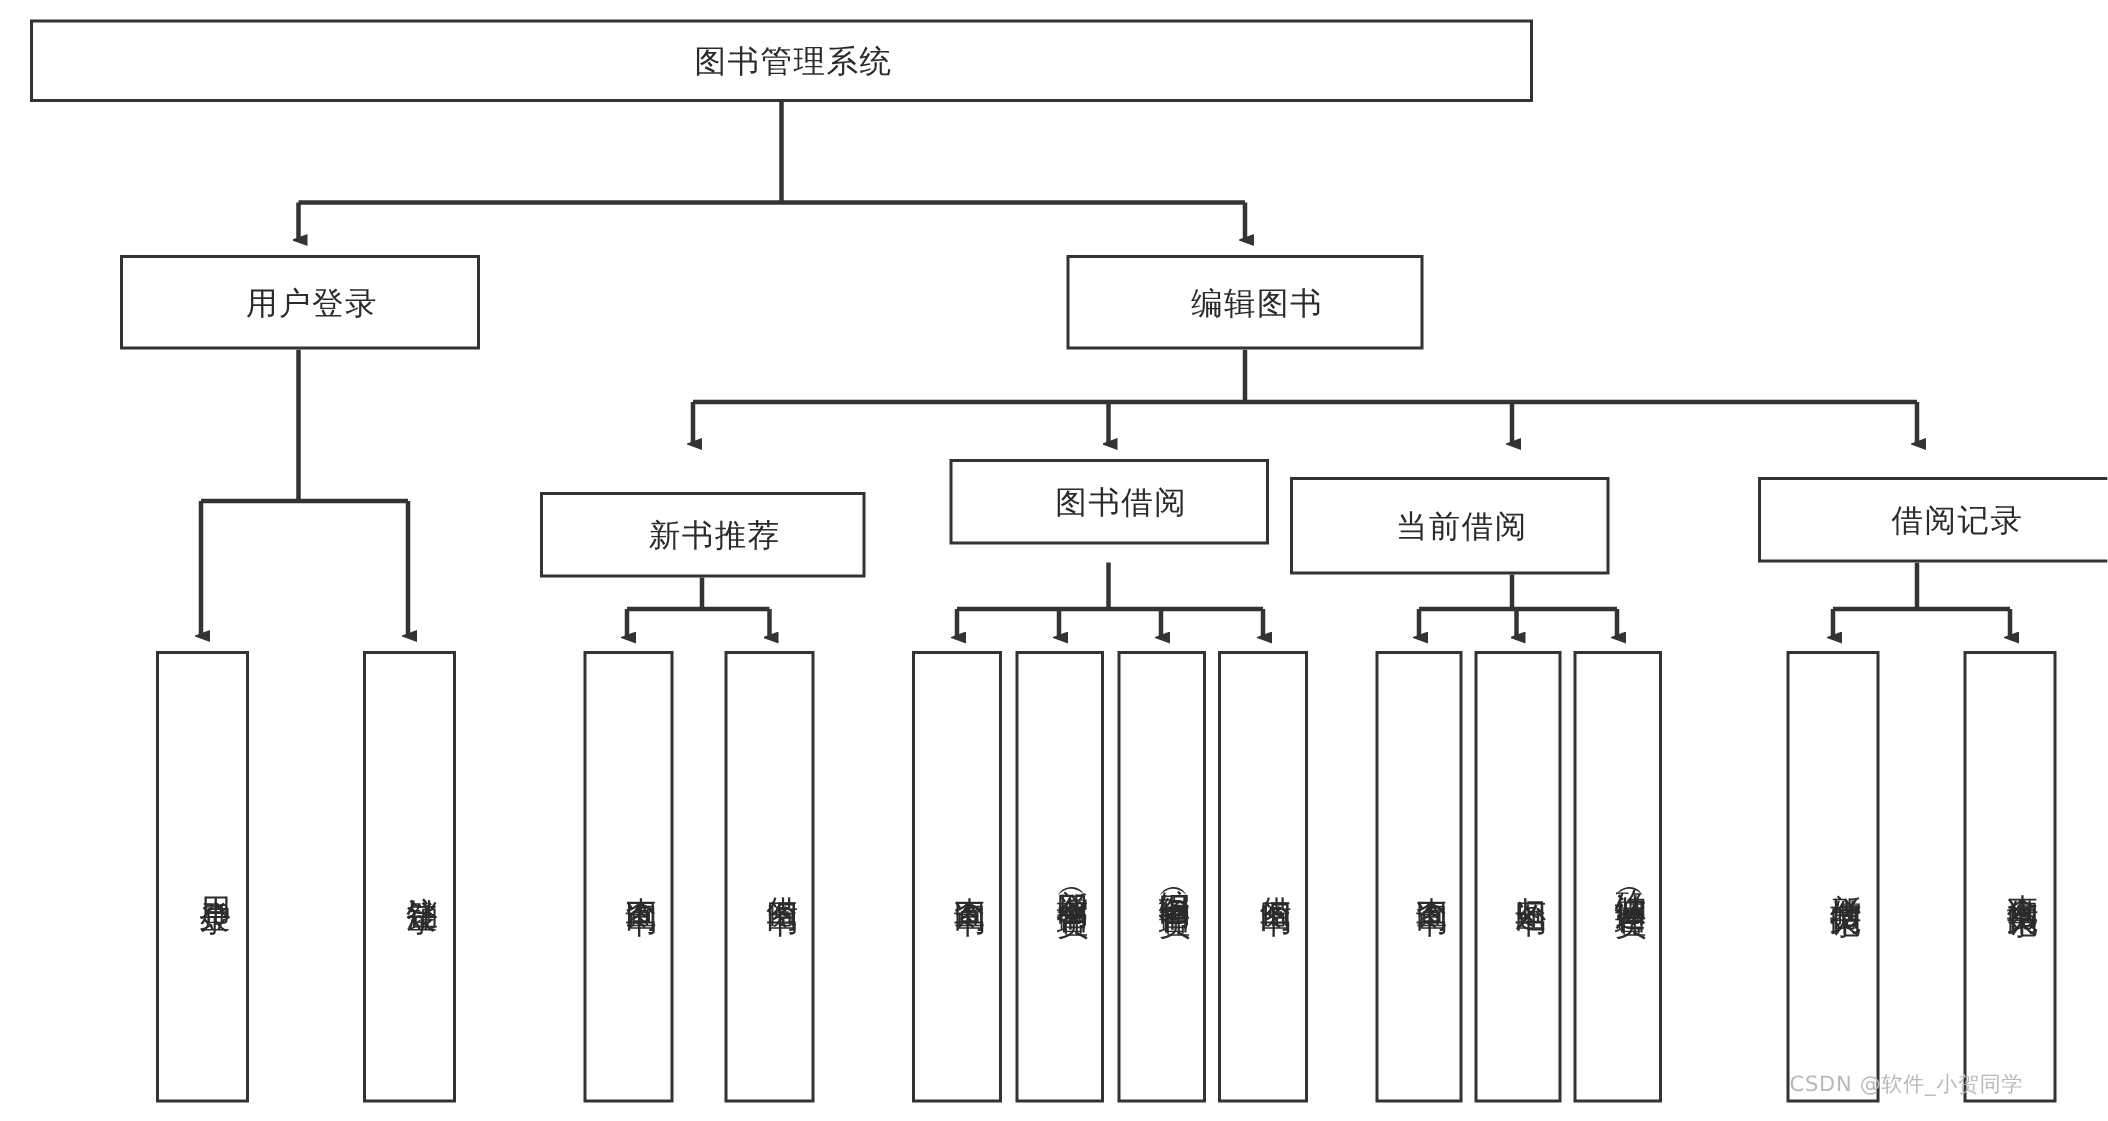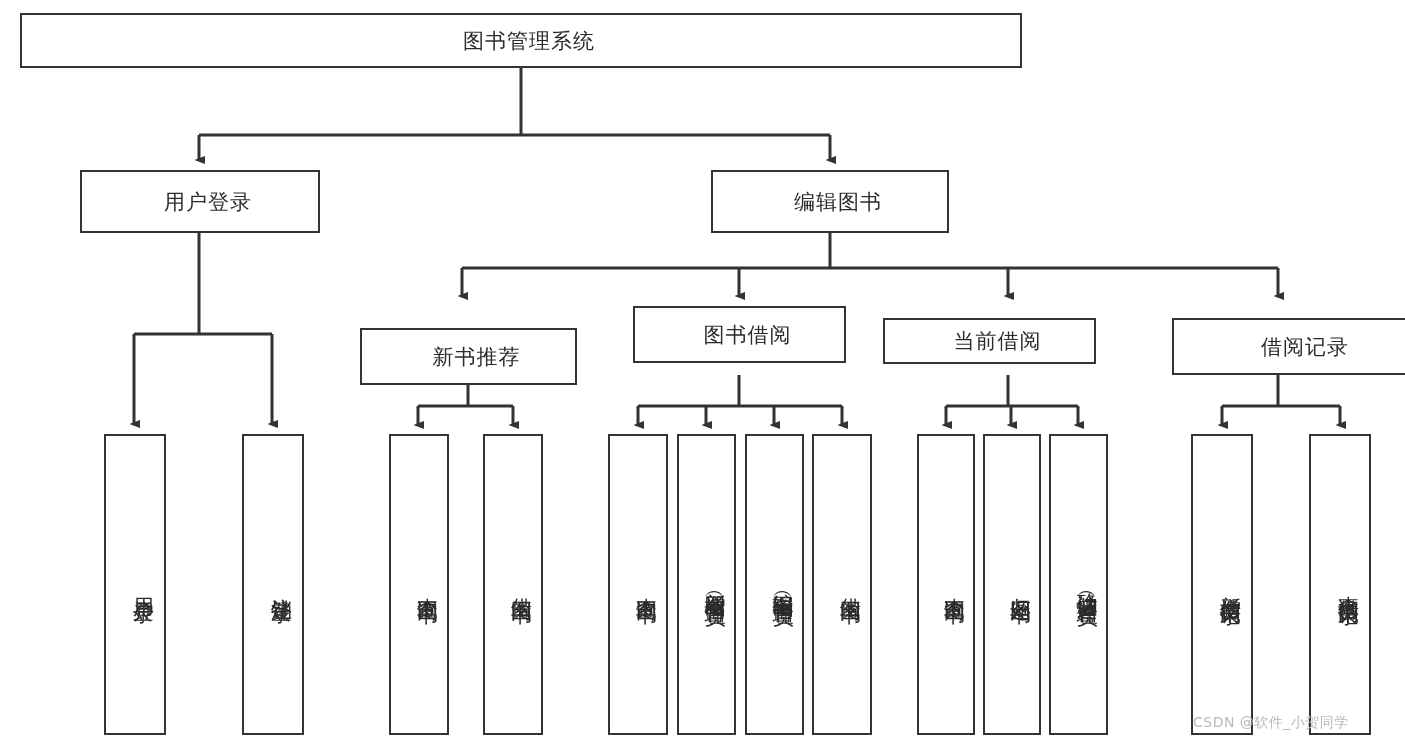--- a/index.html
+++ b/index.html
@@ -130,21 +130,21 @@
   <div class="node horiz" style="left:711px; top:170px; width:238px; height:63px;">
     <span>编辑图书</span>
   </div>
 
   <div class="node horiz" style="left:360px; top:328px; width:217px; height:57px;">
     <span>新书推荐</span>
   </div>
   <div class="node horiz" style="left:633px; top:306px; width:213px; height:57px;">
     <span>图书借阅</span>
   </div>
-  <div class="node horiz" style="left:883px; top:318px; width:213px; height:46px;">
+  <div class="node horiz" style="left:860px; top:318px; width:213px; height:65px;">
     <span>当前借阅</span>
   </div>
   <div class="node horiz" style="left:1172px; top:318px; width:250px; height:57px;">
     <span>借阅记录</span>
   </div>
 
   <div class="node vert" style="left:104px; top:434px; width:62px; height:301px;">
     <span class="vtext">用户登录</span>
   </div>
   <div class="node vert" style="left:242px; top:434px; width:62px; height:301px;">

